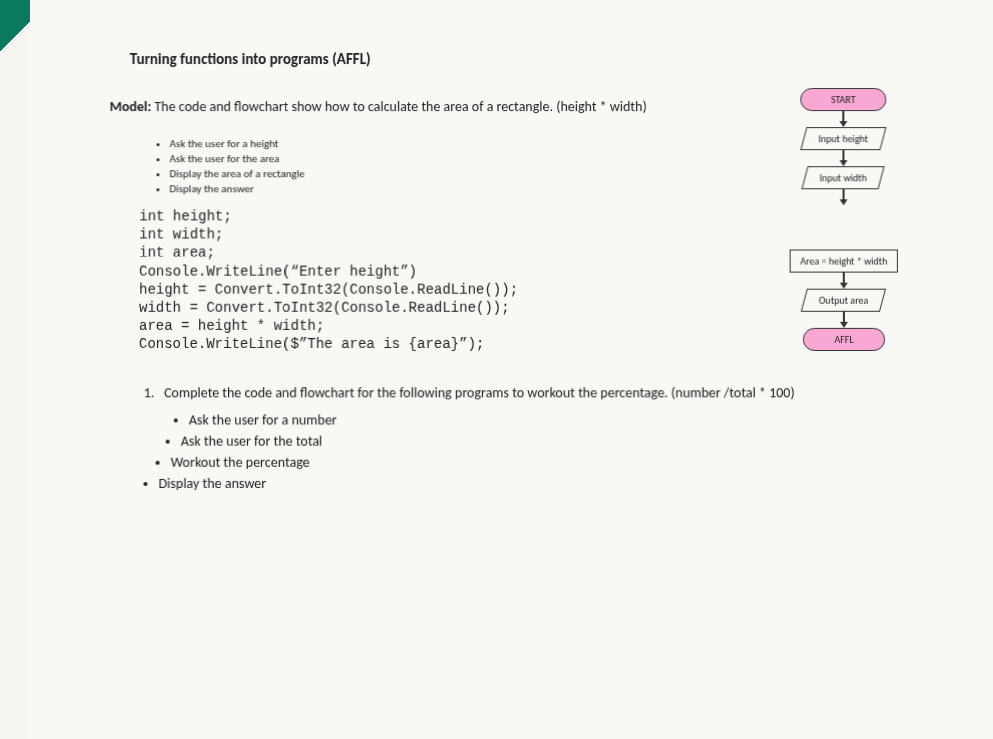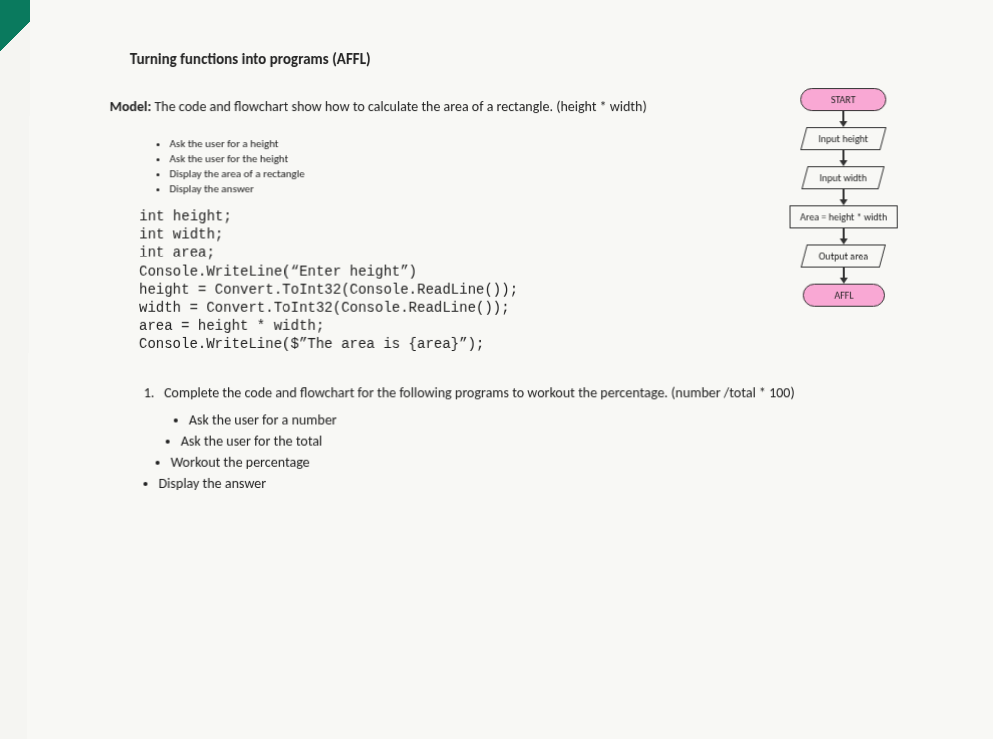--- a/index.html
+++ b/index.html
@@ -86,20 +86,21 @@
       transform: skewX(-15deg);
       background: #f8f8f5;
     }
     .io span { display: inline-block; transform: skewX(15deg); }
     .process {
       border: 1.5px solid #333;
       padding: 4px 10px;
       font-size: 10px;
       text-align: center;
       background: #f8f8f5;
+      margin-top: 44px;
     }
     .arrow {
       display: flex;
       flex-direction: column;
       align-items: center;
     }
     .arrow-line {
       width: 1.5px;
       height: 10px;
       background: #333;
@@ -139,21 +140,21 @@
   <div class="header">Turning functions into programs (AFFL)</div>
 
   <div class="content-row">
     <div class="left-col">
       <div class="model-line">
         <b>Model:</b>
         <span>The code and flowchart show how to calculate the area of a rectangle. (height * width)</span>
       </div>
       <ul class="bullets">
         <li>Ask the user for a height</li>
-        <li>Ask the user for the height</li>
+        <li>Ask the user for the area</li>
         <li>Display the area of a rectangle</li>
         <li>Display the answer</li>
       </ul>
       <div class="code">int height;
 int width;
 int area;
 Console.WriteLine(“Enter height”)
 height = Convert.ToInt32(Console.ReadLine());
 width = Convert.ToInt32(Console.ReadLine());
 area = height * width;

